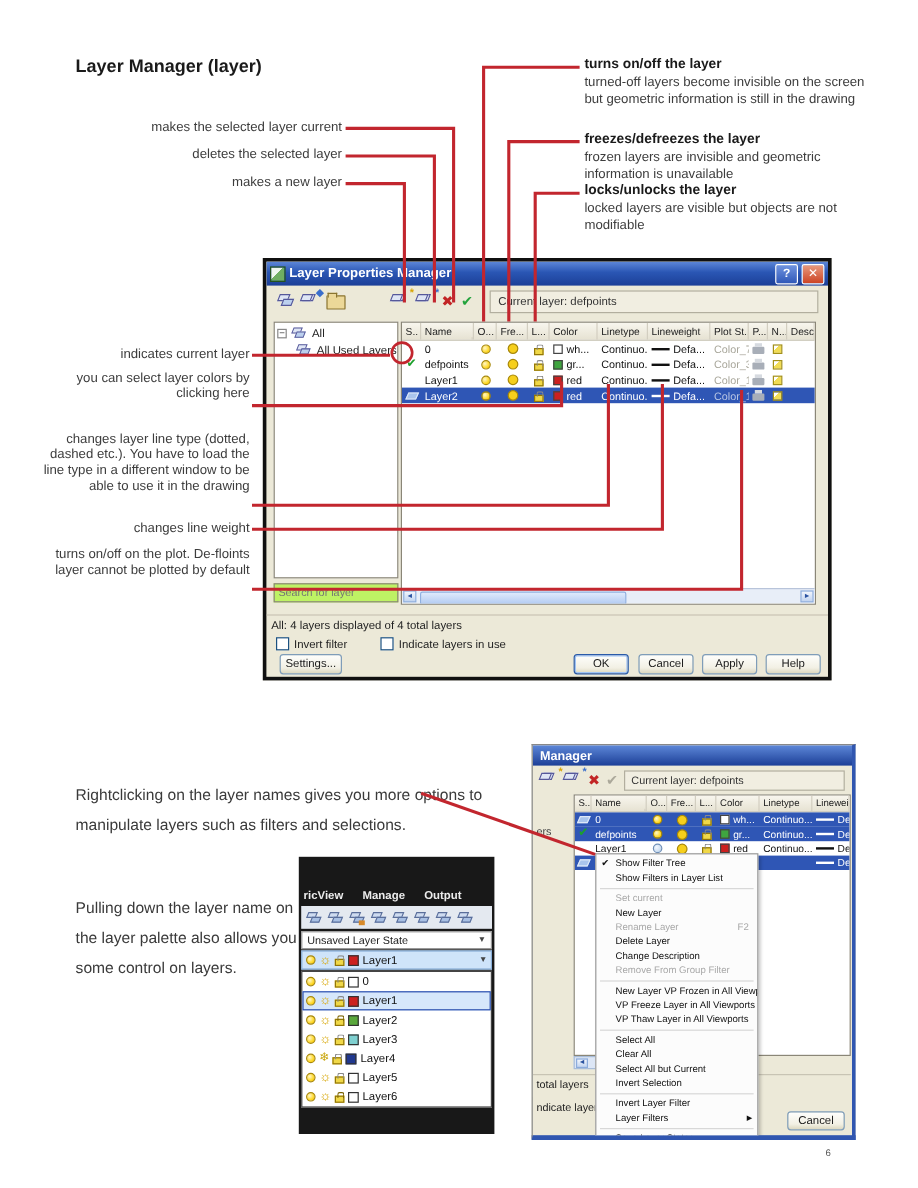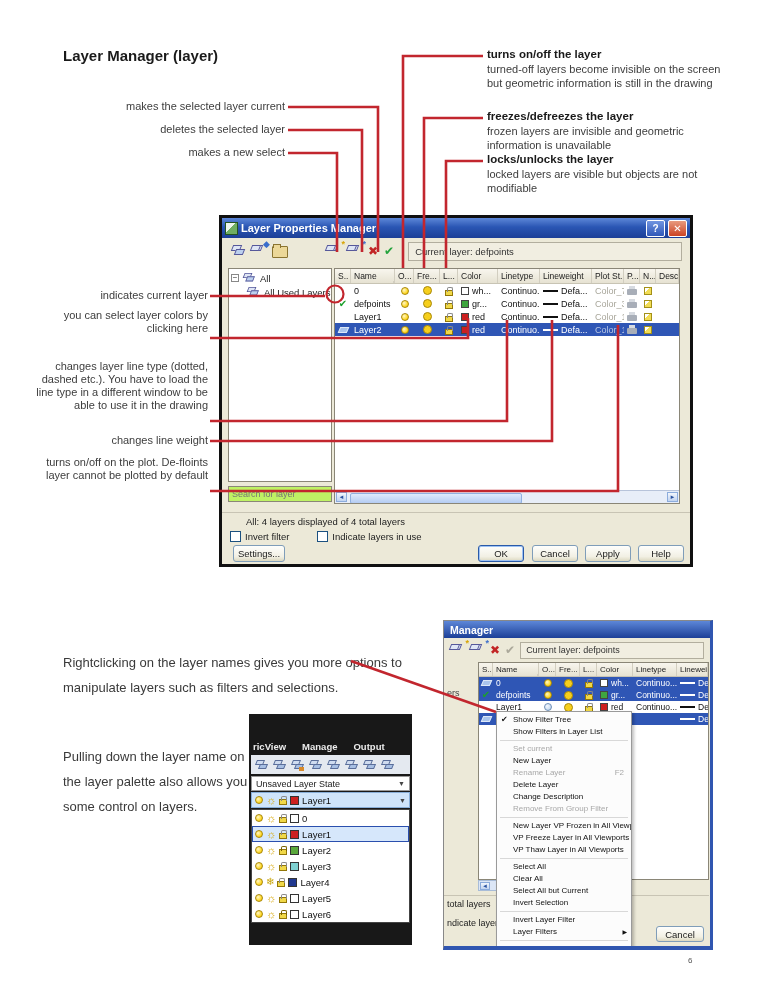--- a/index.html
+++ b/index.html
@@ -79,21 +79,21 @@
   .chk{color:#1ca02c;font-size:10px;font-weight:bold;line-height:10px;}
   .lgl{width:9px;height:6px;background:#a9c4ec;border:1px solid #dde8f8;transform:skewX(-24deg);box-sizing:border-box;}
   .prn{width:10px;height:6px;background:#a8aeb8;border-radius:1px;position:relative;margin-top:3px;flex:0 0 auto;}
   .prn::before{content:"";position:absolute;left:2px;top:-3px;width:6px;height:3px;background:#d6dae0;}
   .nvp{width:8px;height:8px;border:1px solid #a39018;background:linear-gradient(135deg,#fff 0 3px,#f2dd55 3px);box-sizing:border-box;flex:0 0 auto;}
   .hscroll{position:absolute;left:0;bottom:0;right:0;height:13px;background:#e8eef8;border-top:1px solid #b8c4da;
            display:flex;align-items:center;justify-content:space-between;padding:0 1px;box-sizing:border-box;}
   .sarr{width:11px;height:10px;background:linear-gradient(#f2f6fc,#c2d4f0);border:1px solid #8cacdc;font-size:6px;color:#2a52a0;
         display:flex;align-items:center;justify-content:center;box-sizing:border-box;}
   .sthumb{position:absolute;left:15px;top:2px;width:170px;height:9px;background:linear-gradient(#dfeafc,#b4ccf2);border:1px solid #90b0e0;border-radius:2px;}
-  .dlg-status{position:absolute;left:0;top:294px;right:0;height:16px;border-top:1px solid #c8c4b4;font-size:9.5px;color:#222;padding:3px 0 0 24px;}
+  .dlg-status{position:absolute;left:0;top:294px;right:0;height:16px;border-top:1px solid #c8c4b4;font-size:9.5px;color:#222;padding:3px 0 0 4px;}
   .dlg-checks{position:absolute;left:8px;top:313px;display:flex;gap:28px;font-size:9.5px;color:#222;align-items:center;}
   .cbx{width:11px;height:11px;background:#fff;border:1px solid #1c5180;display:inline-block;margin-right:4px;box-sizing:border-box;vertical-align:-2px;}
   .xpb{position:absolute;height:17px;font-size:9.5px;color:#1a1a1a;text-align:center;
        background:linear-gradient(#fefefc,#f2f0e4 70%,#dcd8c0);border:1px solid #7f9db9;border-radius:3px;
        display:flex;align-items:center;justify-content:center;box-sizing:border-box;}
   .xpb.focus{box-shadow:inset 0 0 0 1px #9ec2f4;border-color:#2a5aa8;}
   
   .pal{background:#181818;overflow:hidden;z-index:2;}
   .pal-menu{position:absolute;left:0;top:26px;right:0;height:13px;color:#ececec;font-size:9.5px;font-weight:bold;display:flex;align-items:center;}
   .pal-tools{position:absolute;left:2px;top:41px;width:159px;height:19px;background:#e4e9f0;display:flex;align-items:center;gap:4px;padding:0 3px;box-sizing:border-box;}
@@ -145,21 +145,21 @@
 </style>
 </head>
 <body>
 
 <div id="page">
 
   <div class="abs doc-title" style="left:63px;top:47px;">Layer Manager (layer)</div>
 
   <div class="abs co co-r" style="left:95px;top:100px;width:190px;">makes the selected layer current</div>
   <div class="abs co co-r" style="left:95px;top:123px;width:190px;">deletes the selected layer</div>
-  <div class="abs co co-r" style="left:95px;top:146px;width:190px;">makes a new select</div>
+  <div class="abs co co-r" style="left:95px;top:146px;width:190px;">makes a new layer</div>
 
   <div class="abs" style="left:487px;top:48px;width:250px;">
     <div class="co-title">turns on/off the layer</div>
     <div class="co-body" style="width:236px;">turned-off layers become invisible on the screen but geometric information is still in the drawing</div>
   </div>
   <div class="abs" style="left:487px;top:110px;width:250px;">
     <div class="co-title">freezes/defreezes the layer</div>
     <div class="co-body" style="width:236px;">frozen layers are invisible and geometric information is unavailable</div>
   </div>
   <div class="abs" style="left:487px;top:153px;width:250px;">

